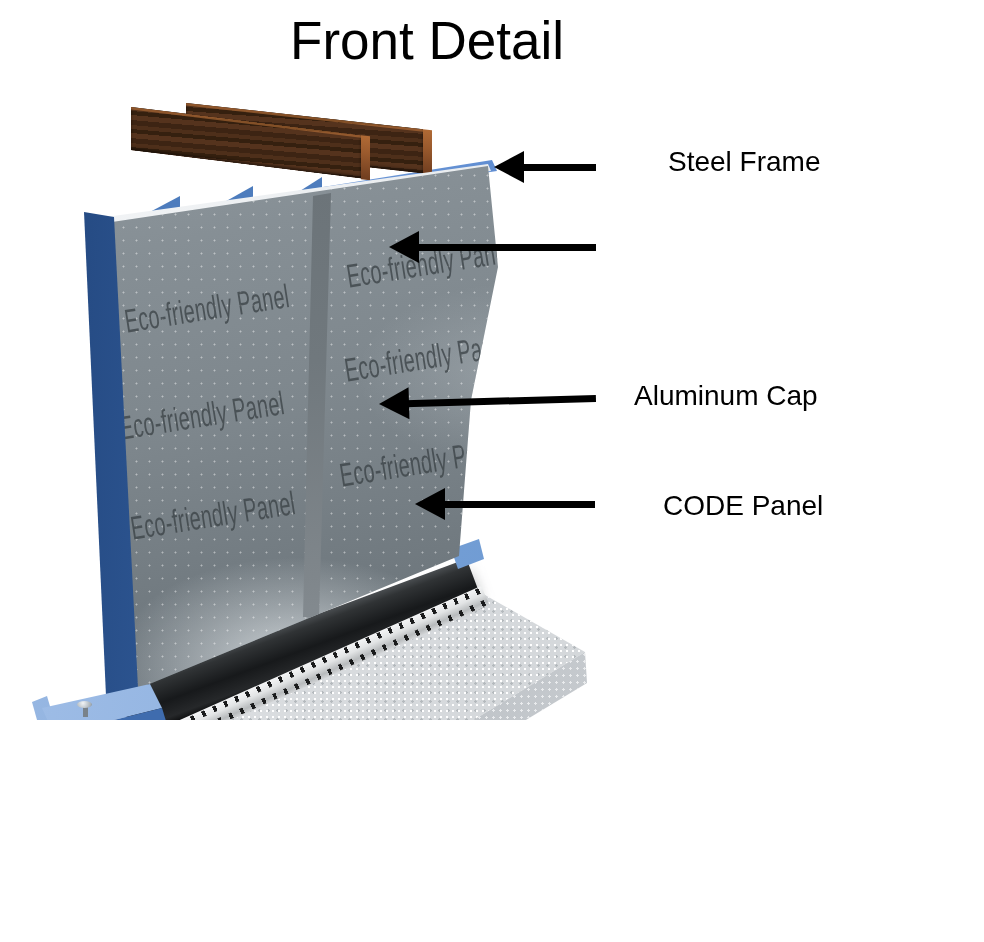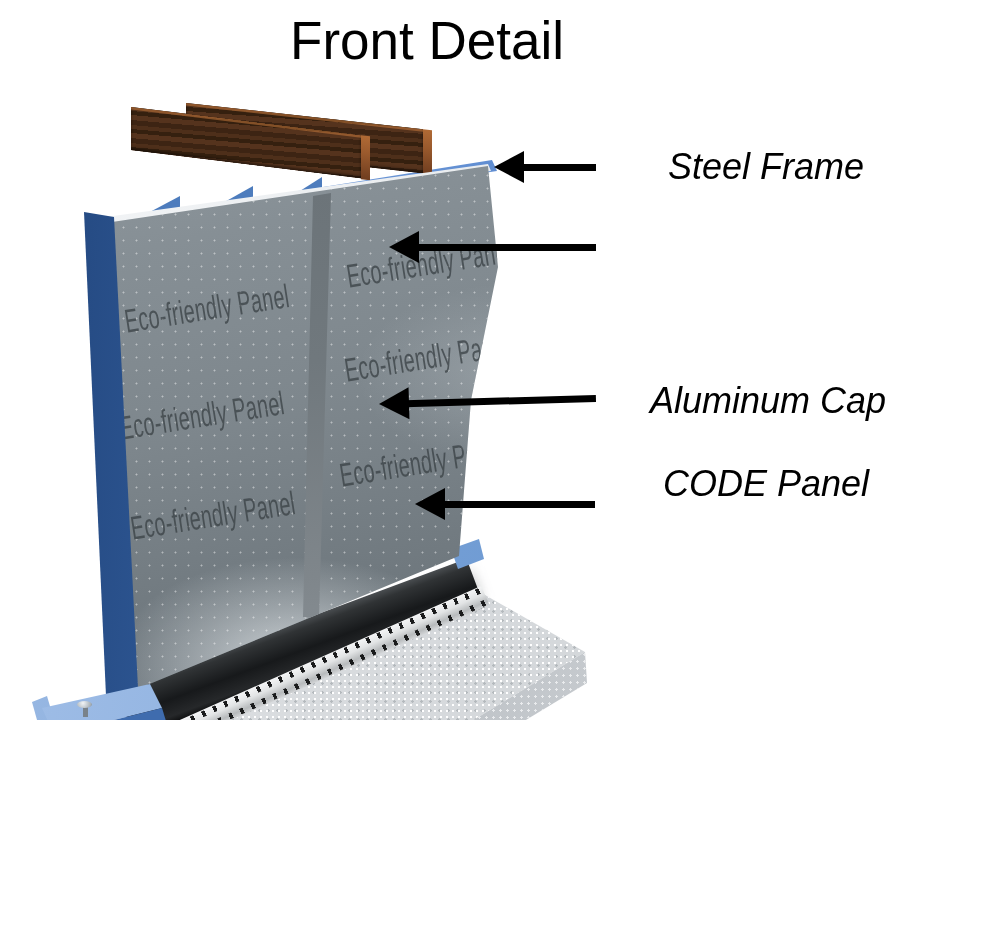--- a/index.html
+++ b/index.html
@@ -20,25 +20,25 @@
     --background:#ffffff;
   }
   html,body{margin:0;padding:0;background:var(--background);}
   #scene{position:relative;width:984px;height:720px;background:var(--background);overflow:hidden;
          font-family:"Liberation Sans", sans-serif;}
   .layer{position:absolute;inset:0;}
 
   
   #title{position:absolute;left:232px;top:10px;width:390px;text-align:center;
          font-size:53px;color:var(--text-black);white-space:nowrap;}
-  .callout-label{position:absolute;font-size:36px;color:var(--text-black);white-space:nowrap;line-height:1.15;font-style:italic;}
+  .callout-label{position:absolute;font-size:28px;color:var(--text-black);white-space:nowrap;line-height:1.15;}
   #label-steel{left:668px;top:146px;}
   #label-peel{left:668px;top:228px;}
-  #label-cap{left:650px;top:380px;}
-  #label-code{left:663px;top:464px;line-height:39px;}
+  #label-cap{left:634px;top:380px;}
+  #label-code{left:663px;top:486px;line-height:39px;}
 
   
   .arrow{position:absolute;height:32px;z-index:20;}
   .arrow .head{position:absolute;left:0;top:0;width:0;height:0;
                border-top:16px solid transparent;border-bottom:16px solid transparent;
                border-right:30px solid var(--arrow-black);}
   .arrow .shaft{position:absolute;left:26px;right:0;top:12.5px;height:7px;background:var(--arrow-black);}
   #arrow-steel{left:494px;top:151px;width:102px;}
   #arrow-peel{left:389px;top:231px;width:207px;}
   #arrow-cap{left:379px;top:388px;width:217px;transform:rotate(-1.6deg);transform-origin:left center;}

